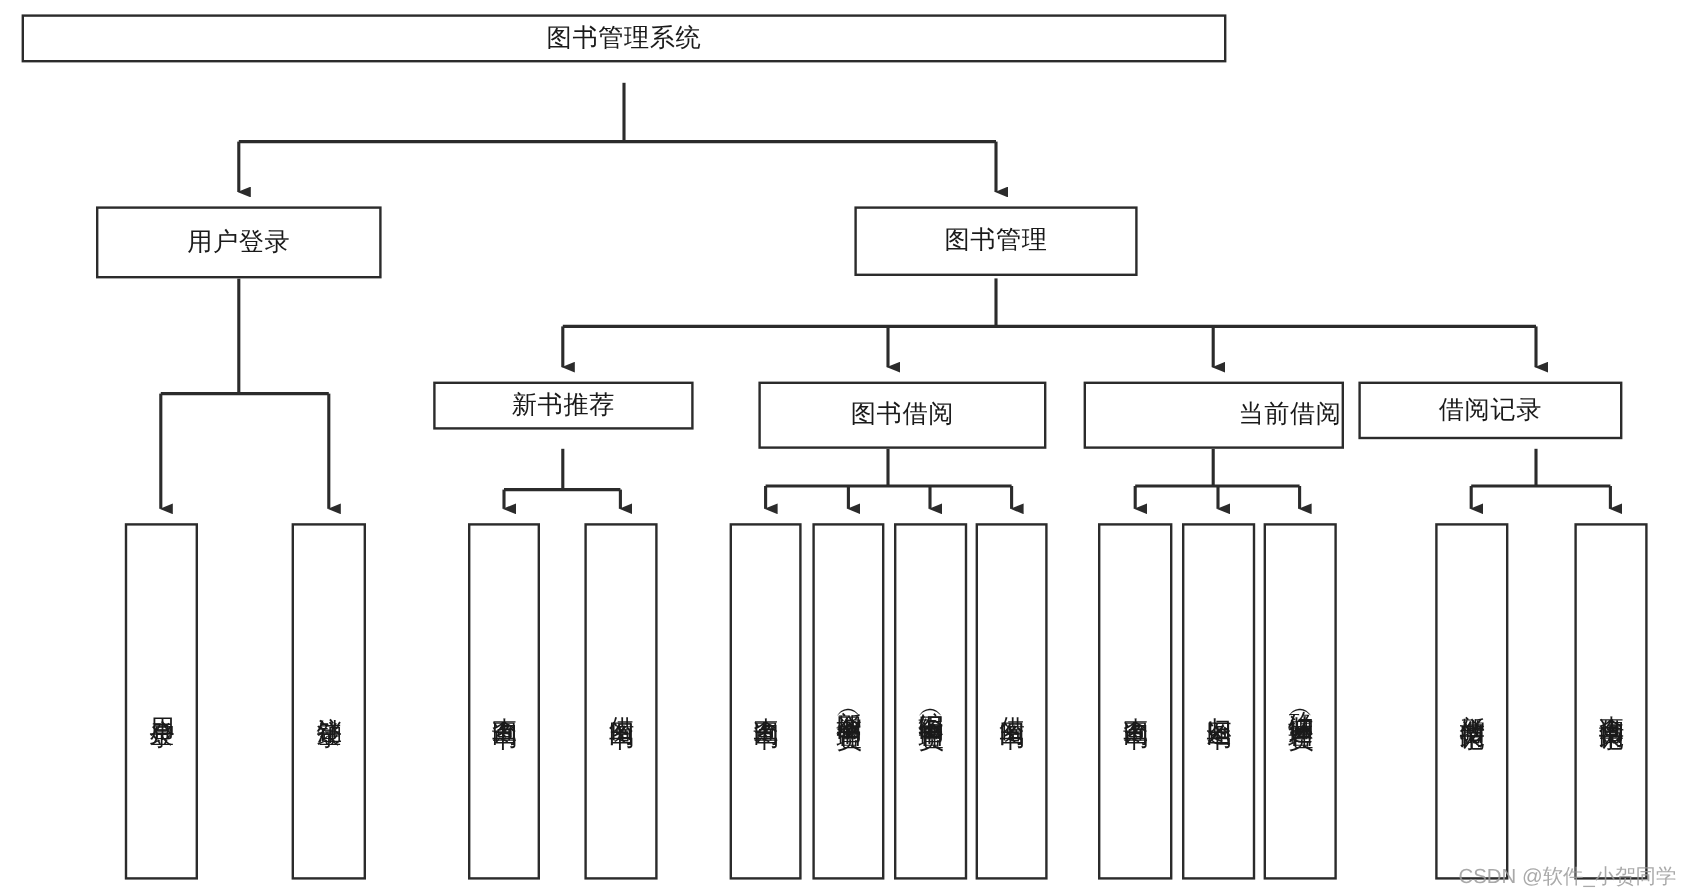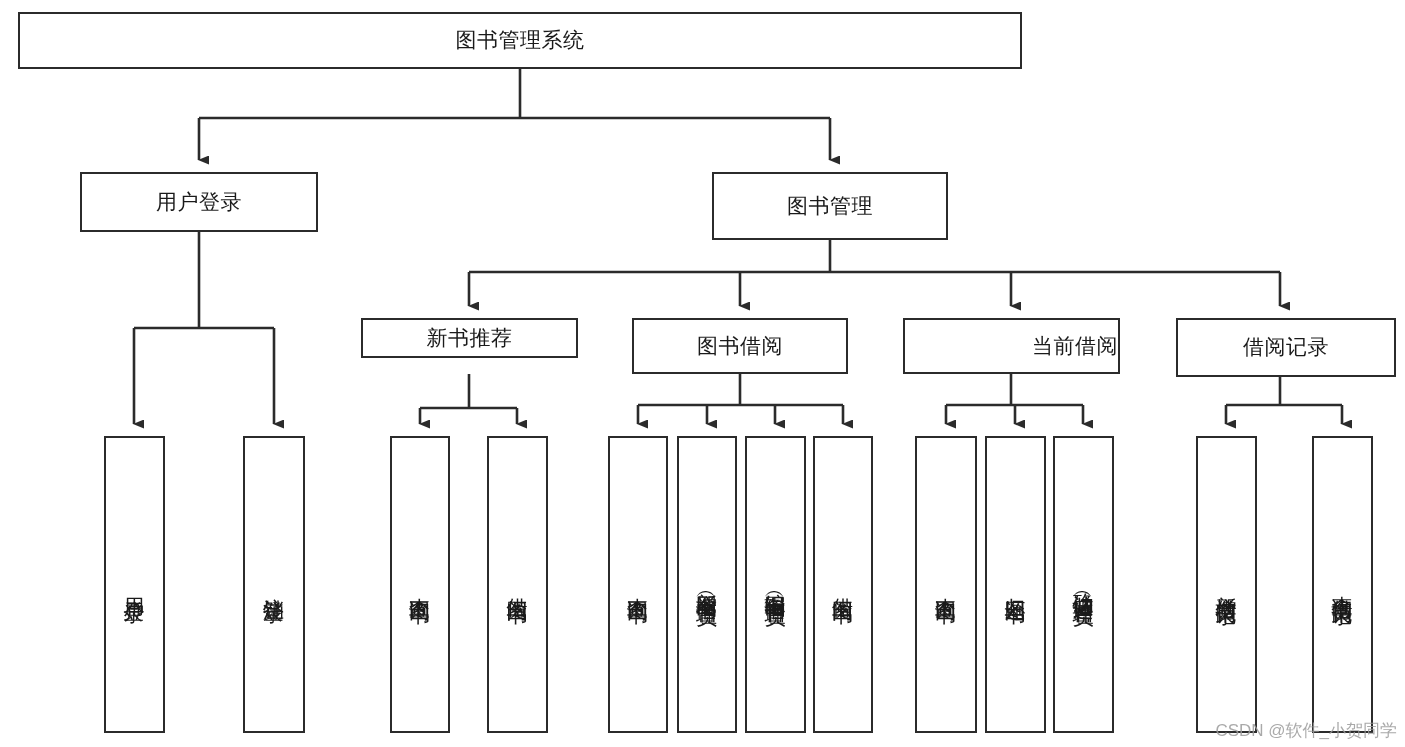--- a/index.html
+++ b/index.html
@@ -118,41 +118,41 @@
       <path d="M1083,405 L1083,424" marker-end="url(#arrowhead)"></path>
     </g>
     <g stroke="#2b2b2b" stroke-width="2.6" fill="none">
       <path d="M1280,374 L1280,405"></path>
       <path d="M1226,405 L1342,405"></path>
       <path d="M1226,405 L1226,424" marker-end="url(#arrowhead)"></path>
       <path d="M1342,405 L1342,424" marker-end="url(#arrowhead)"></path>
     </g>
   </svg>
 
-  <div class="node-box" id="node-root" style="left: 18px; top: 12px; width: 1004px; height: 57px;">
+  <div class="node-box" id="node-root" style="left: 18px; top: 12px; width: 1004px; height: 40px;">
     <span class="node-label-h">图书管理系统</span>
   </div>
 
   <div class="node-box" id="node-l2-0" style="left: 80px; top: 172px; width: 238px; height: 60px;">
     <span class="node-label-h">用户登录</span>
   </div>
-  <div class="node-box" id="node-l2-1" style="left: 712px; top: 172px; width: 236px; height: 68px;">
+  <div class="node-box" id="node-l2-1" style="left: 712px; top: 172px; width: 236px; height: 58px;">
     <span class="node-label-h">图书管理</span>
   </div>
 
   <div class="node-box" id="node-l3-0" style="left: 361px; top: 318px; width: 217px; height: 40px;">
     <span class="node-label-h">新书推荐</span>
   </div>
-  <div class="node-box" id="node-l3-1" style="left: 632px; top: 318px; width: 216px; height: 56px;">
+  <div class="node-box" id="node-l3-1" style="left: 632px; top: 318px; width: 240px; height: 56px;">
     <span class="node-label-h">图书借阅</span>
   </div>
   <div class="node-box" id="node-l3-2" style="left: 903px; top: 318px; width: 217px; height: 56px; justify-content: flex-end;">
     <span class="node-label-h">当前借阅</span>
   </div>
-  <div class="node-box" id="node-l3-3" style="left: 1176px; top: 318px; width: 220px; height: 59px;">
+  <div class="node-box" id="node-l3-3" style="left: 1132px; top: 318px; width: 220px; height: 48px;">
     <span class="node-label-h">借阅记录</span>
   </div>
 
   <div class="node-box" id="node-leaf-0" style="left: 104px; top: 436px; width: 61px; height: 297px;">
     <span class="node-label-v">用户登录</span>
   </div>
   <div class="node-box" id="node-leaf-1" style="left: 243px; top: 436px; width: 62px; height: 297px;">
     <span class="node-label-v">注销登录</span>
   </div>
   <div class="node-box" id="node-leaf-2" style="left: 390px; top: 436px; width: 60px; height: 297px;">

